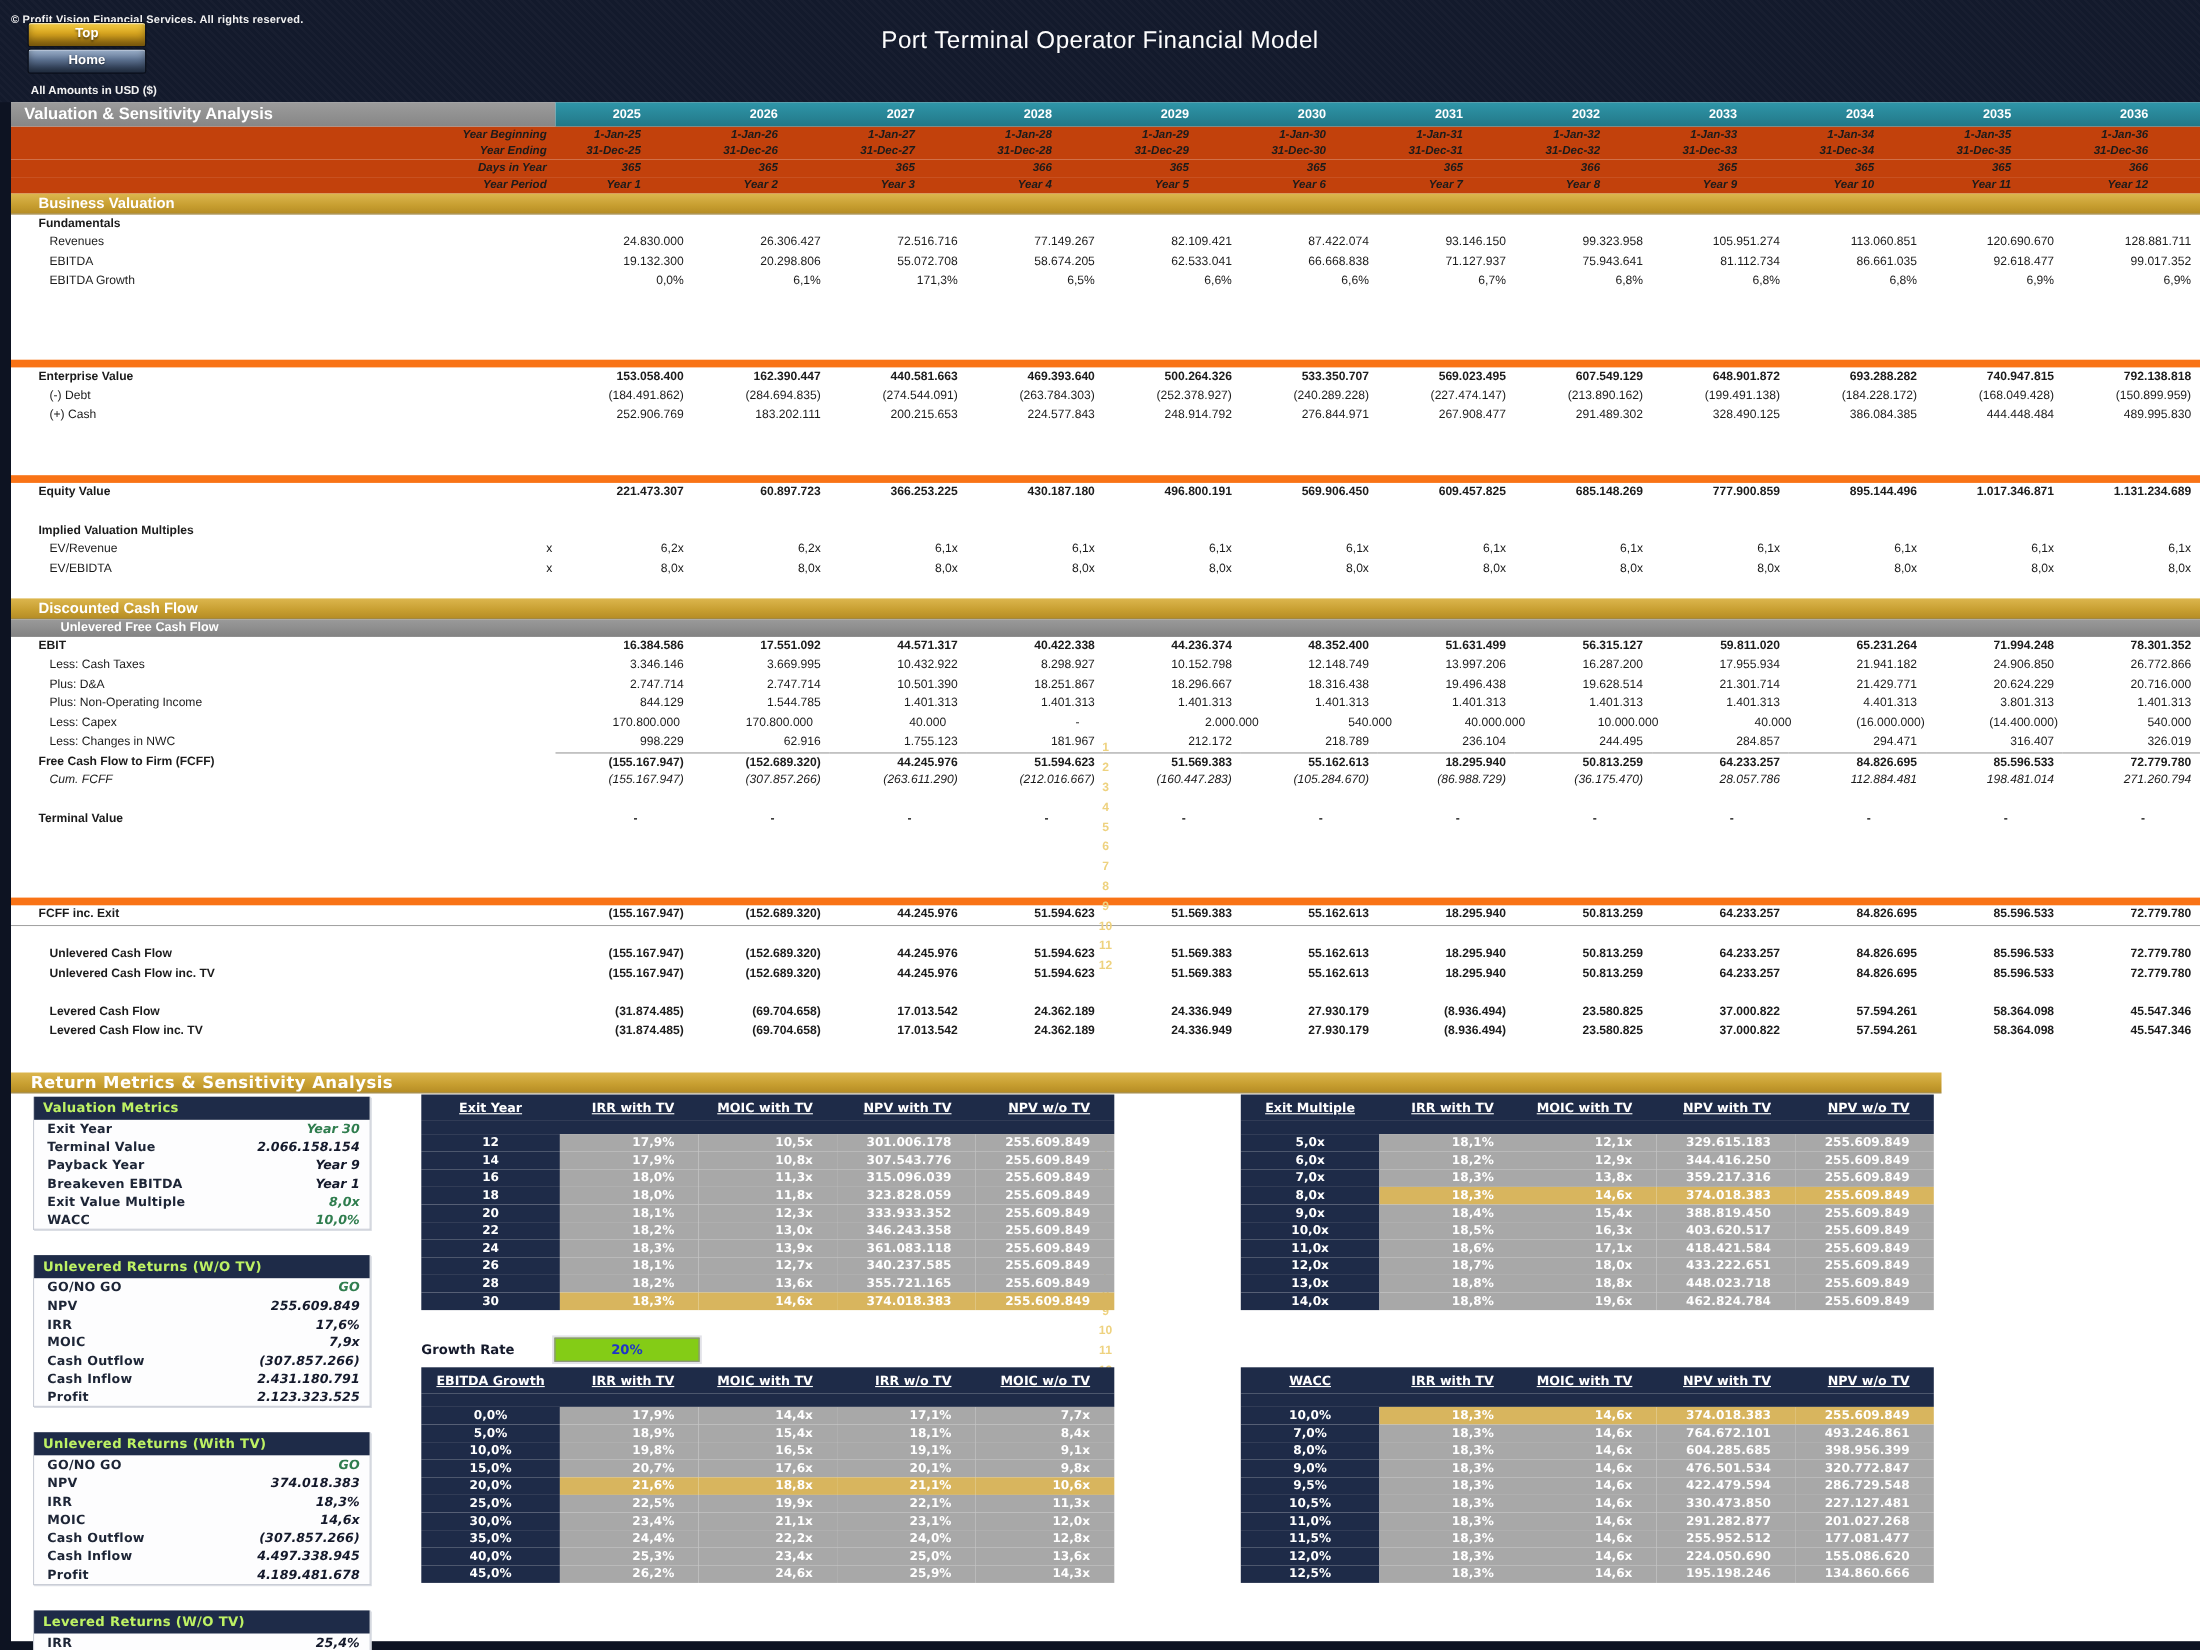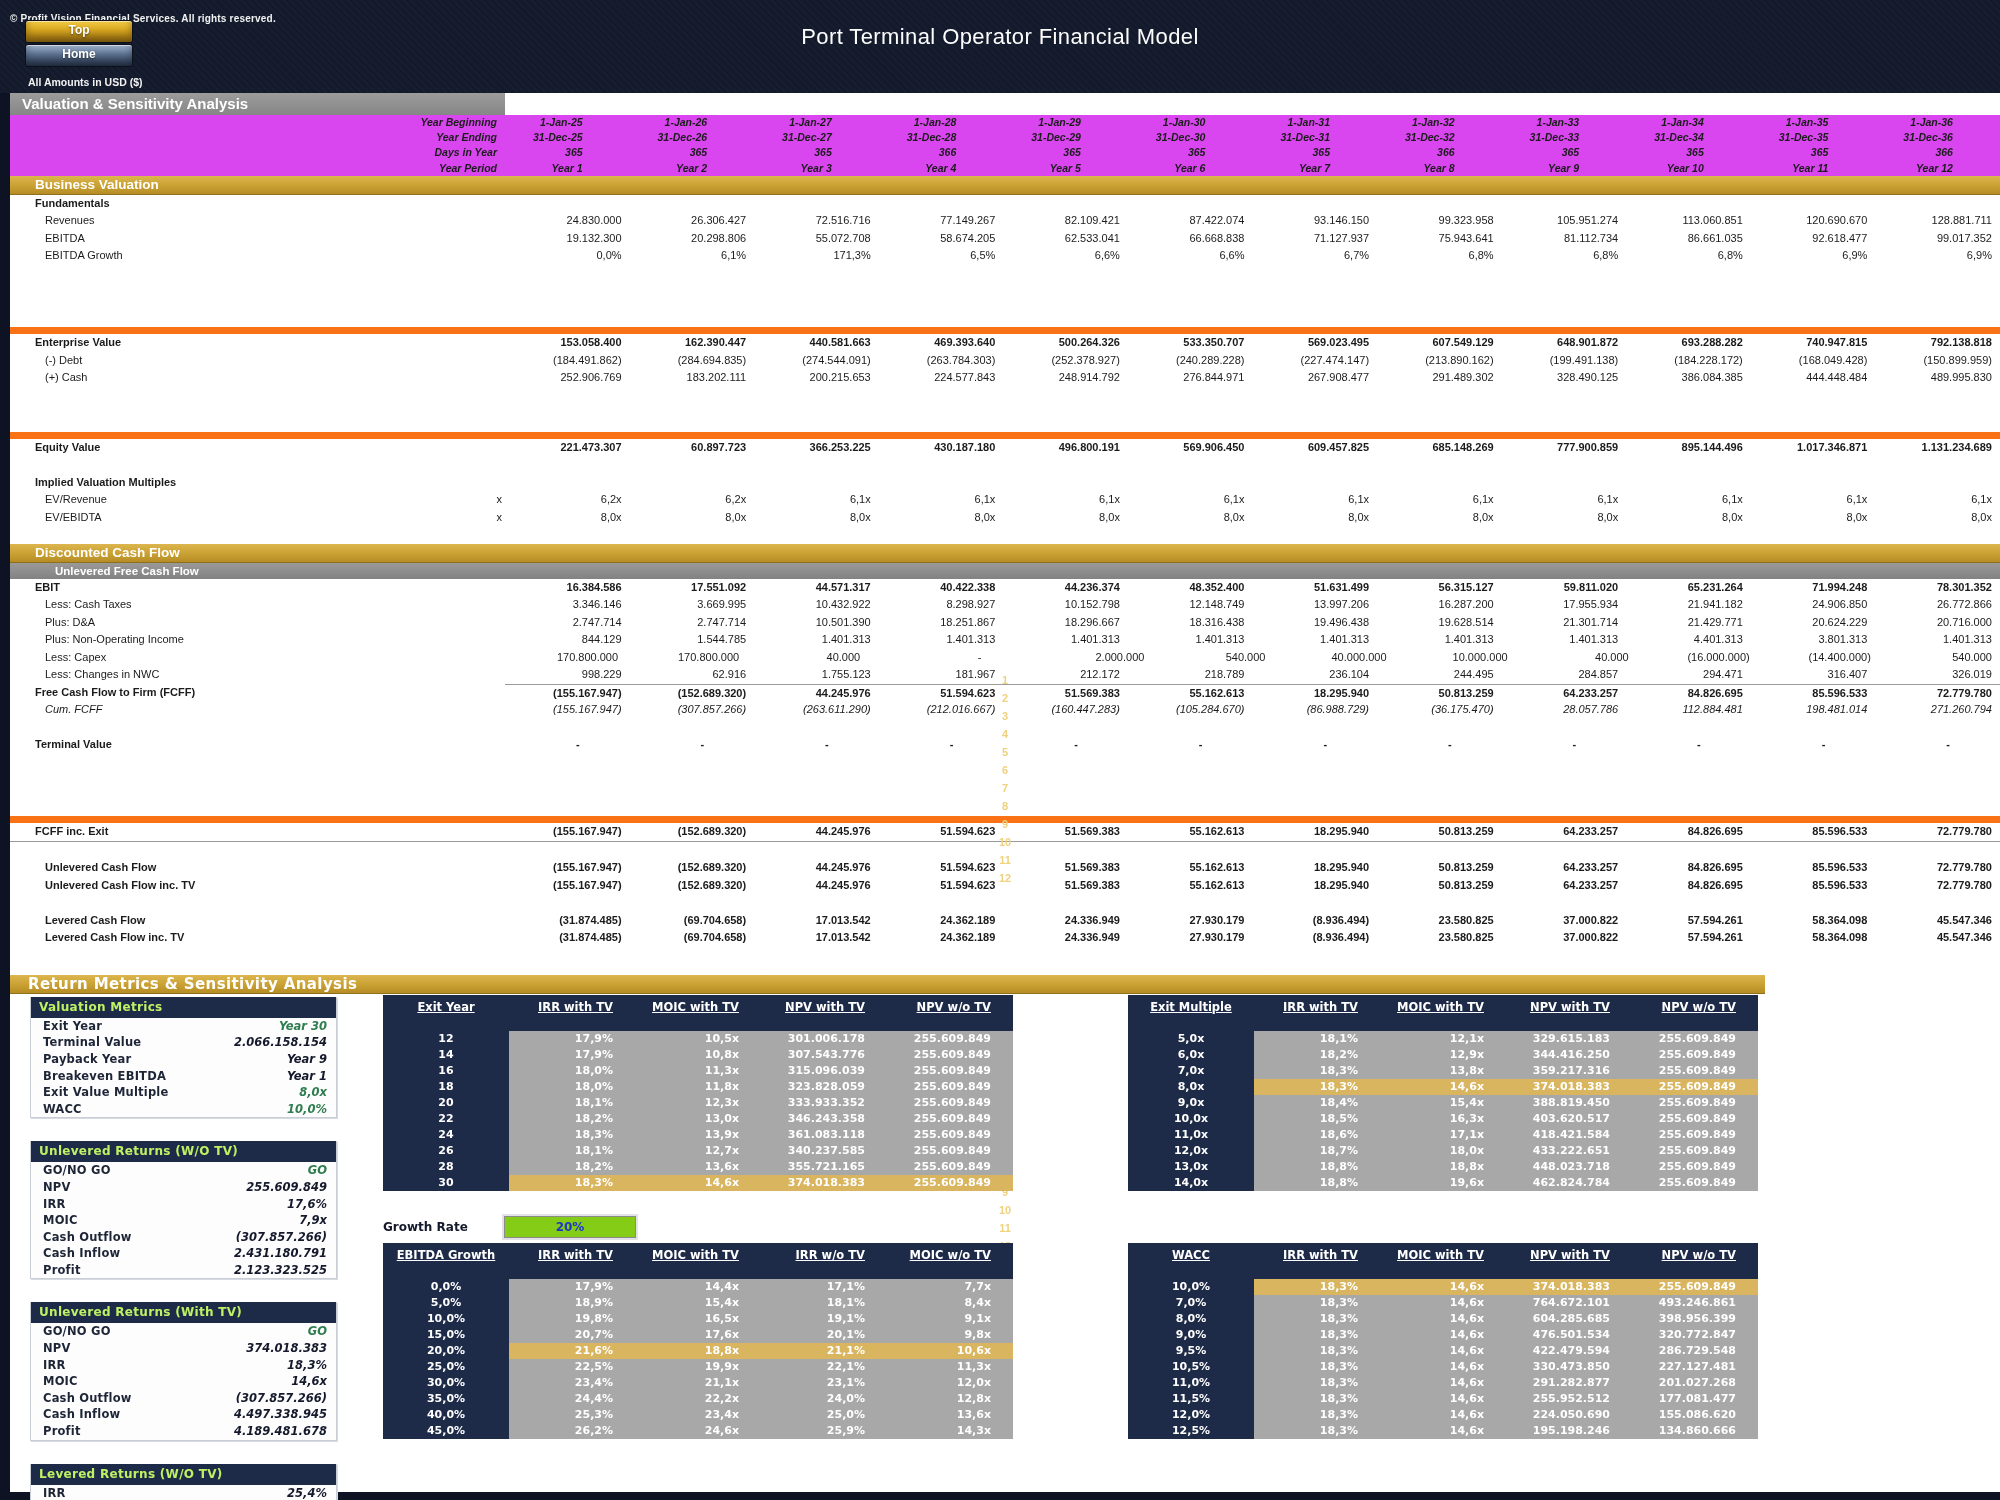--- a/index.html
+++ b/index.html
@@ -32,21 +32,21 @@
   .row.btv .v{border-top:1px solid #9a9a9a;}
   .v.dash{padding-right:50px;}
   .unit{position:absolute;right:3px;top:0;font-weight:normal;}
 
   .mtHead{display:flex;height:22px;line-height:22px;}
   .mtHead .sechead{flex:0 0 495px;background:linear-gradient(180deg,#9c9c9c,#868686);color:#fff;
     font-weight:bold;font-size:15px;padding-left:12px;box-sizing:border-box;}
   .mtHead .yrs{flex:1;display:flex;background:linear-gradient(180deg,#2f96a9,#227787);}
   .mtHead .yr{flex:1;color:#fff;font-weight:bold;font-size:11.5px;text-align:right;padding-right:47px;box-sizing:border-box;}
 
-  .inforow{background:#d946ef;height:15.2px;line-height:15.2px;}
+  .inforow{background:#c2410c;height:15.2px;line-height:15.2px;}
   .inforow .lbl{text-align:right;padding-right:8px;font-weight:bold;font-style:italic;font-size:10.5px;}
   .inforow .v{font-weight:bold;font-style:italic;font-size:10.5px;padding-right:47px;}
 
   .goldbar{display:flex;height:18px;line-height:18px;background:linear-gradient(180deg,#dcb64e 0%,#c79e30 60%,#b68d25 100%);
     border-bottom:1px solid #8f6f1a;color:#fff;font-weight:bold;font-size:13.5px;flex-direction:column;}
   .goldbar .glbl{flex:0 0 495px;padding-left:25px;box-sizing:border-box;white-space:nowrap;}
   .goldbar .gnum{flex:1;text-align:center;color:#eed27f;font-size:11px;}
   .graybar{height:16px;line-height:16px;background:linear-gradient(180deg,#9a9a9a,#828282);
     color:#fff;font-weight:bold;font-size:11.5px;padding-left:45px;}
 
@@ -92,20 +92,34 @@
   <div class="btn gold">Top</div>
   <div class="btn blue">Home</div>
   <h1 class="title">Port Terminal Operator Financial Model</h1>
   <div class="amounts">All Amounts in  USD ($)</div>
 </div>
 
 <div class="sheet">
   <div id="mainTable">
       <div class="mtHead">
         <div class="sechead">Valuation &amp; Sensitivity Analysis</div>
+        <div class="yrs">
+          <div class="yr">2025</div>
+          <div class="yr">2026</div>
+          <div class="yr">2027</div>
+          <div class="yr">2028</div>
+          <div class="yr">2029</div>
+          <div class="yr">2030</div>
+          <div class="yr">2031</div>
+          <div class="yr">2032</div>
+          <div class="yr">2033</div>
+          <div class="yr">2034</div>
+          <div class="yr">2035</div>
+          <div class="yr">2036</div>
+        </div>
       </div>
       <div class="row inforow">
         <div class="lbl">Year Beginning</div>
         <div class="v">1-Jan-25</div>
         <div class="v">1-Jan-26</div>
         <div class="v">1-Jan-27</div>
         <div class="v">1-Jan-28</div>
         <div class="v">1-Jan-29</div>
         <div class="v">1-Jan-30</div>
         <div class="v">1-Jan-31</div>

